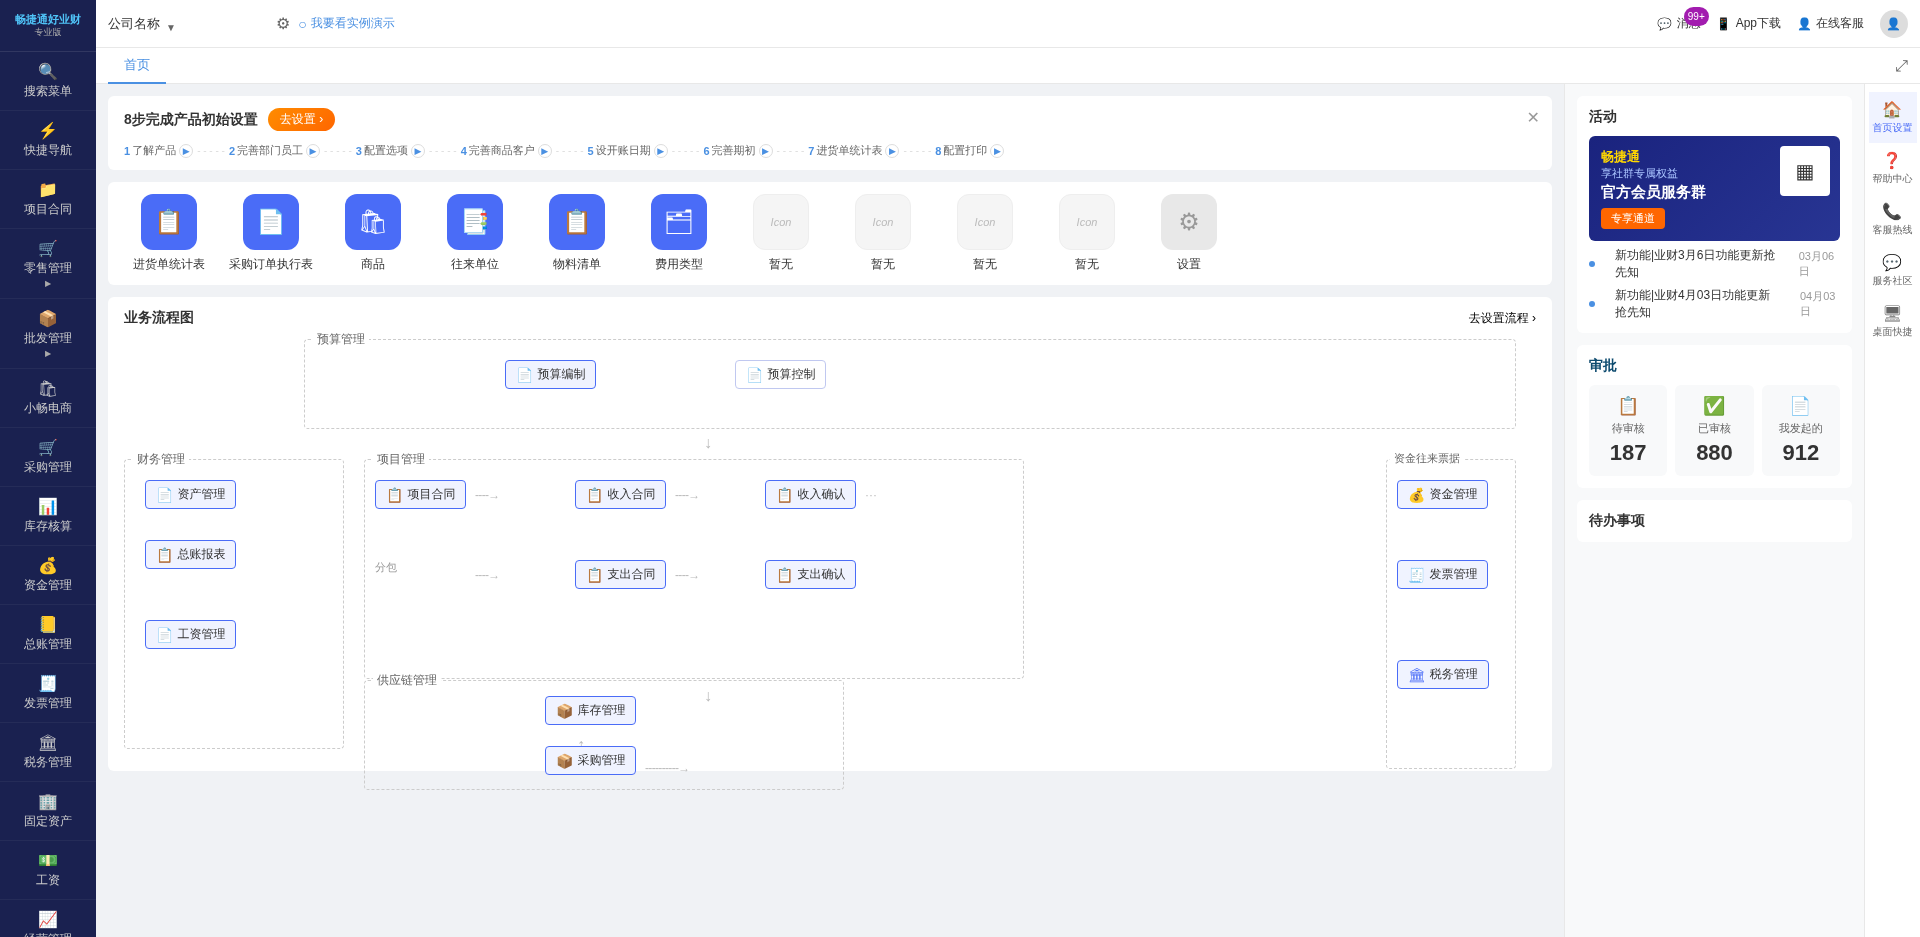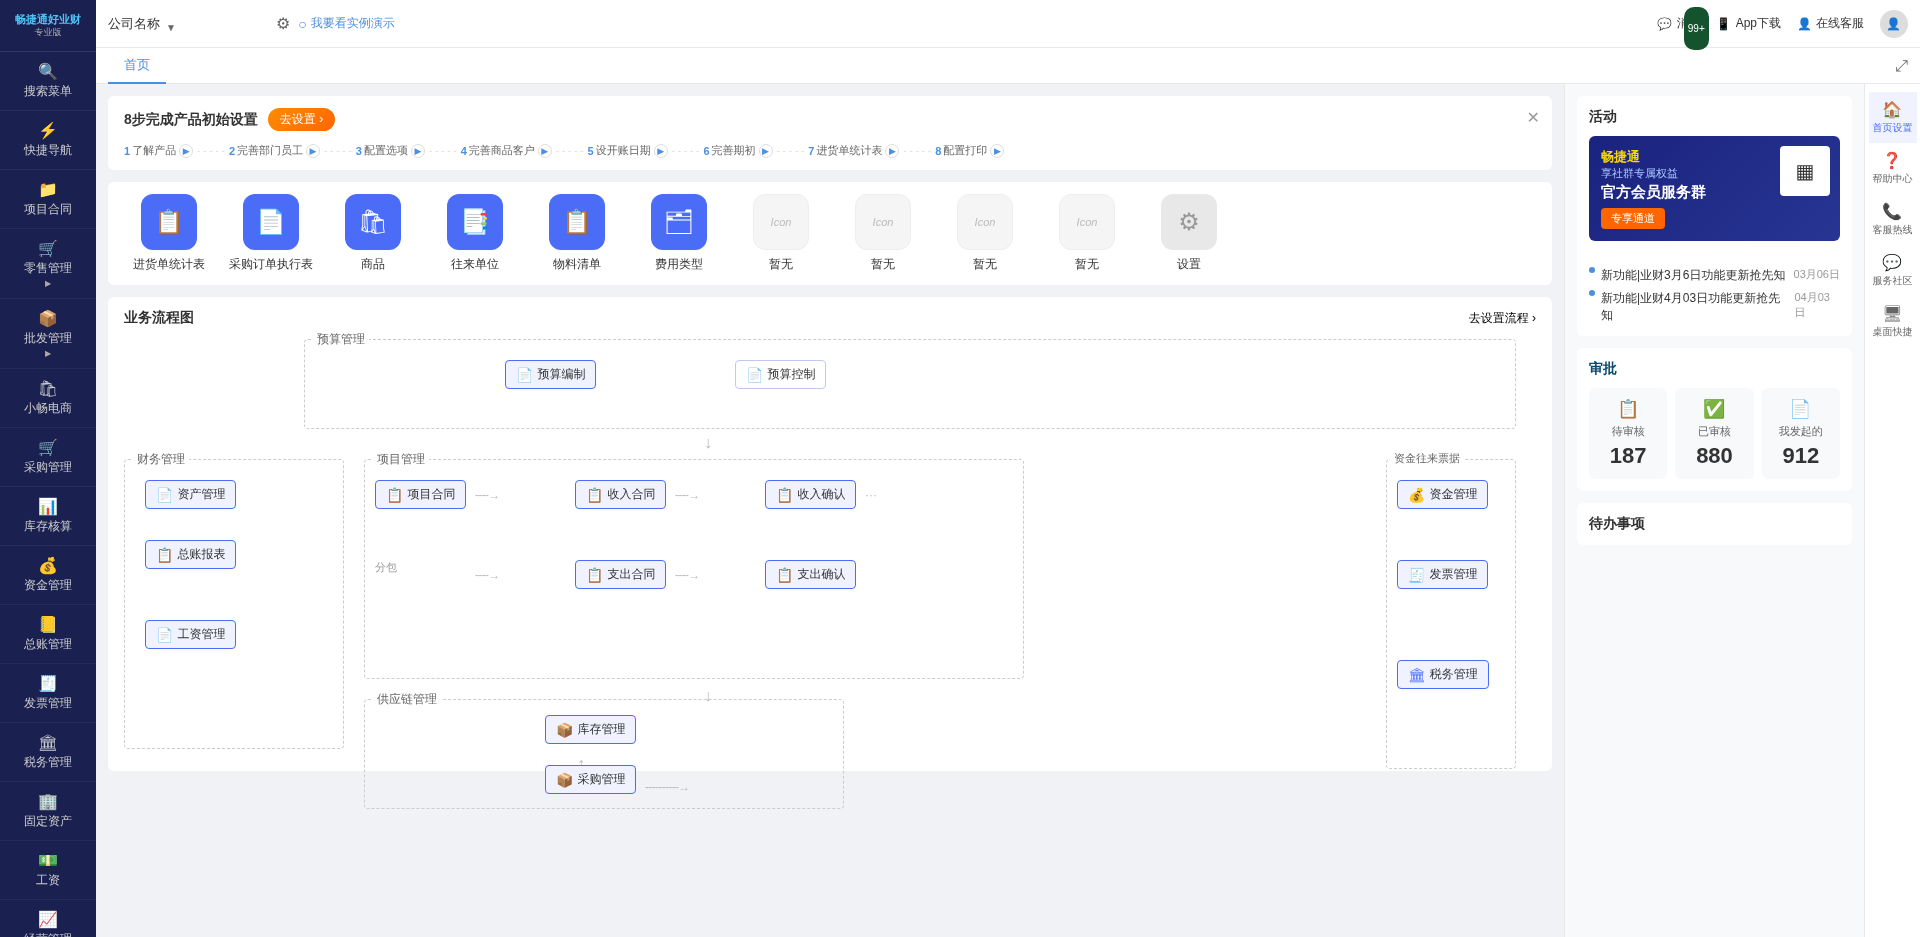--- a/index.html
+++ b/index.html
@@ -64,21 +64,21 @@
       color: #333;
       cursor: pointer;
       min-width: 160px;
     }
     .header-company .arrow { color: #666; font-size: 10px; }
     .header-settings { margin: 0 8px; color: #666; cursor: pointer; font-size: 16px; }
     .header-demo { display: flex; align-items: center; gap: 4px; color: #4a90e2; font-size: 12px; cursor: pointer; }
     .header-demo::before { content: '○'; font-size: 14px; }
     .header-right { margin-left: auto; display: flex; align-items: center; gap: 16px; }
     .header-btn { display: flex; align-items: center; gap: 4px; font-size: 12px; color: #333; cursor: pointer; position: relative; }
-    .badge { background: #14532d; color: #fff; border-radius: 10px; padding: 16px 4px; font-size: 10px; min-width: 18px; text-align: center; position: absolute; top: -8px; right: -8px; }
+    .badge { background: #a21caf; color: #fff; border-radius: 10px; padding: 4px 4px; font-size: 10px; min-width: 18px; text-align: center; position: absolute; top: -8px; right: -8px; }
     .header-avatar { width: 28px; height: 28px; border-radius: 50%; background: #ddd; display: flex; align-items: center; justify-content: center; color: #666; font-size: 12px; }
 
     
     .tabs {
       background: #fff;
       border-bottom: 1px solid #e8e8e8;
       display: flex;
       align-items: center;
       padding: 0 12px;
       height: 36px;
@@ -241,21 +241,21 @@
       gap: 12px;
     }
 
     .activity-section { background: #fff; border-radius: 6px; padding: 12px; }
     .activity-title { font-size: 14px; font-weight: bold; color: #333; margin-bottom: 10px; }
     .activity-banner {
       background: linear-gradient(135deg, #1a237e, #283593);
       border-radius: 6px;
       padding: 12px;
       color: #fff;
-      margin-bottom: 26px;
+      margin-bottom: 6px;
       position: relative;
       overflow: hidden;
     }
     .banner-btn {
       background: #ff6600;
       color: #fff;
       border: none;
       border-radius: 4px;
       padding: 3px 10px;
       font-size: 11px;
@@ -270,21 +270,21 @@
       height: 50px;
       background: #fff;
       border-radius: 4px;
       display: flex;
       align-items: center;
       justify-content: center;
       font-size: 8px;
       color: #333;
     }
     .activity-items { display: flex; flex-direction: column; gap: 6px; }
-    .activity-item { display: flex; align-items: flex-start; gap: 6px; font-size: 12px; color: #333; }
+    .activity-item { display: flex; align-items: center; gap: 20px; font-size: 12px; color: #333; }
     .activity-dot { width: 6px; height: 6px; border-radius: 50%; background: #4a90e2; flex-shrink: 0; }
     .activity-item .date { margin-left: auto; color: #999; font-size: 11px; }
 
     .approval-section { background: #fff; border-radius: 6px; padding: 12px; }
     .approval-title { font-size: 14px; font-weight: bold; color: #0c4a6e; margin-bottom: 10px; }
     .approval-cards { display: flex; gap: 8px; }
     .approval-card {
       flex: 1;
       background: #f8f9fa;
       border-radius: 6px;
@@ -631,21 +631,21 @@
 
             <div style="position:absolute; top:108px; left:310px; font-size:12px; color:#bbb; letter-spacing:-2px;">- - - - →</div>
             <div class="flow-node highlighted" style="position:absolute; top:100px; left:400px;">
               <span class="flow-node-icon">📋</span>
               <span>支出确认</span>
             </div>
           </div>
 
           <div style="position:absolute; top:348px; left:580px; font-size:16px; color:#bbb;">↓</div>
 
-          <div style="position:absolute; top:360px; left:240px; width:480px; height:110px; border:1px dashed #ccc; border-radius:4px;">
+          <div style="position:absolute; top:341px; left:240px; width:480px; height:110px; border:1px dashed #ccc; border-radius:4px;">
             <span style="position:absolute; top:-9px; left:8px; background:#fff; padding:0 4px; font-size:12px; color:#666;">供应链管理</span>
             <div class="flow-node highlighted" style="position:absolute; top:15px; left:180px;">
               <span class="flow-node-icon">📦</span>
               <span>库存管理</span>
             </div>
             <div style="position:absolute; top:55px; left:212px; font-size:16px; color:#bbb;">↑</div>
             <div class="flow-node highlighted" style="position:absolute; top:65px; left:180px;">
               <span class="flow-node-icon">📦</span>
               <span>采购管理</span>
             </div>

